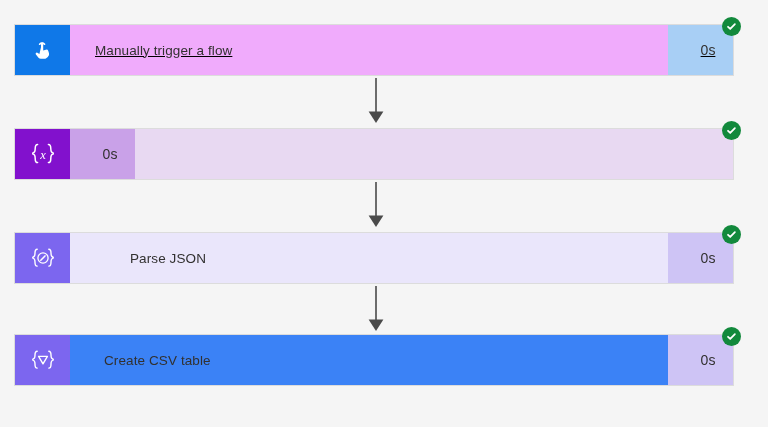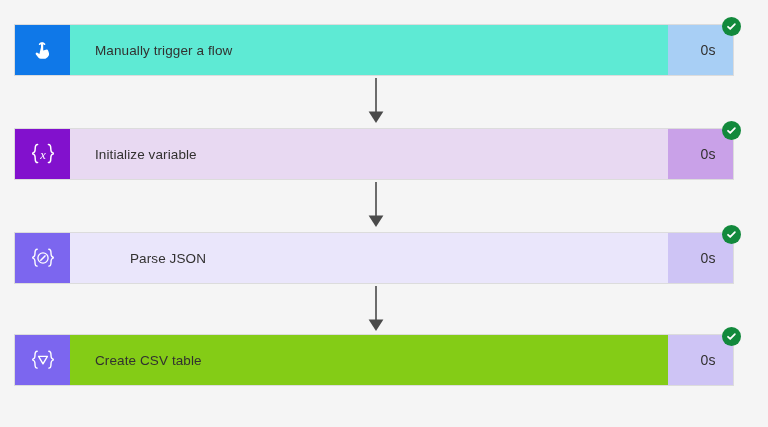--- a/index.html
+++ b/index.html
@@ -73,33 +73,33 @@
     height: 19px;
     border-radius: 50%;
     background: #12893c;
     display: flex;
     align-items: center;
     justify-content: center;
   }
   .status-badge svg { display: block; }
 
   
-  .card-trigger            { background: #5eead4; }
+  .card-trigger            { background: #f0abfc; text-decoration: underline; }
   .card-trigger .card-icon { background: #0f78e8; }
   .card-trigger .card-duration { background: #a8cff5; }
 
   .card-initvar            { background: #e8d9f2; }
   .card-initvar .card-icon { background: #8211cd; }
   .card-initvar .card-duration { background: #c9a1e8; }
 
   .card-parsejson            { background: #eae6fb; }
   .card-parsejson .card-icon { background: #7c66ef; }
   .card-parsejson .card-duration { background: #cec4f5; }
 
-  .card-createcsv            { background: #84cc16; }
+  .card-createcsv            { background: #3b82f6; gap: 9px; }
   .card-createcsv .card-icon { background: #7c66ef; }
   .card-createcsv .card-duration { background: #cec4f5; }
 
   
   .connector {
     position: absolute;
     left: 363px;
     width: 26px;
   }
   .connector svg { display: block; }
@@ -133,21 +133,20 @@
   </div>
 
   <div class="action-card card-initvar" style="top:128px;">
     <div class="card-icon">
       <svg width="30" height="26" viewBox="0 0 30 26" aria-hidden="true">
         <path d="M9.6 3.4c-2.4 0-2.4 2.2-2.4 4.2 0 2.6-0.6 4.2-2.4 4.4v1.0c1.8 0.2 2.4 1.8 2.4 4.4 0 2.0 0 4.2 2.4 4.2" fill="none" stroke="#ffffff" stroke-width="1.5" stroke-linecap="round" stroke-linejoin="round"></path>
         <path d="M20.4 3.4c2.4 0 2.4 2.2 2.4 4.2 0 2.6 0.6 4.2 2.4 4.4v1.0c-1.8 0.2-2.4 1.8-2.4 4.4 0 2.0 0 4.2-2.4 4.2" fill="none" stroke="#ffffff" stroke-width="1.5" stroke-linecap="round" stroke-linejoin="round"></path>
         <text x="15" y="17.6" text-anchor="middle" fill="#ffffff" font-family="'Liberation Serif', serif" font-size="12.5" font-style="italic">x</text>
       </svg>
     </div>
-    <div class="card-title">Initialize variable</div>
     <div class="card-duration">0s</div>
     <div class="status-badge">
       <svg width="11" height="11" viewBox="0 0 12 12" aria-hidden="true">
         <path d="M2.2 6.3l2.4 2.4 5.1-5.3" fill="none" stroke="#ffffff" stroke-width="1.9" stroke-linecap="round" stroke-linejoin="round"></path>
       </svg>
     </div>
   </div>
 
   <div class="connector" style="top:182px;">
     <svg width="26" height="48" viewBox="0 0 26 48" aria-hidden="true">

